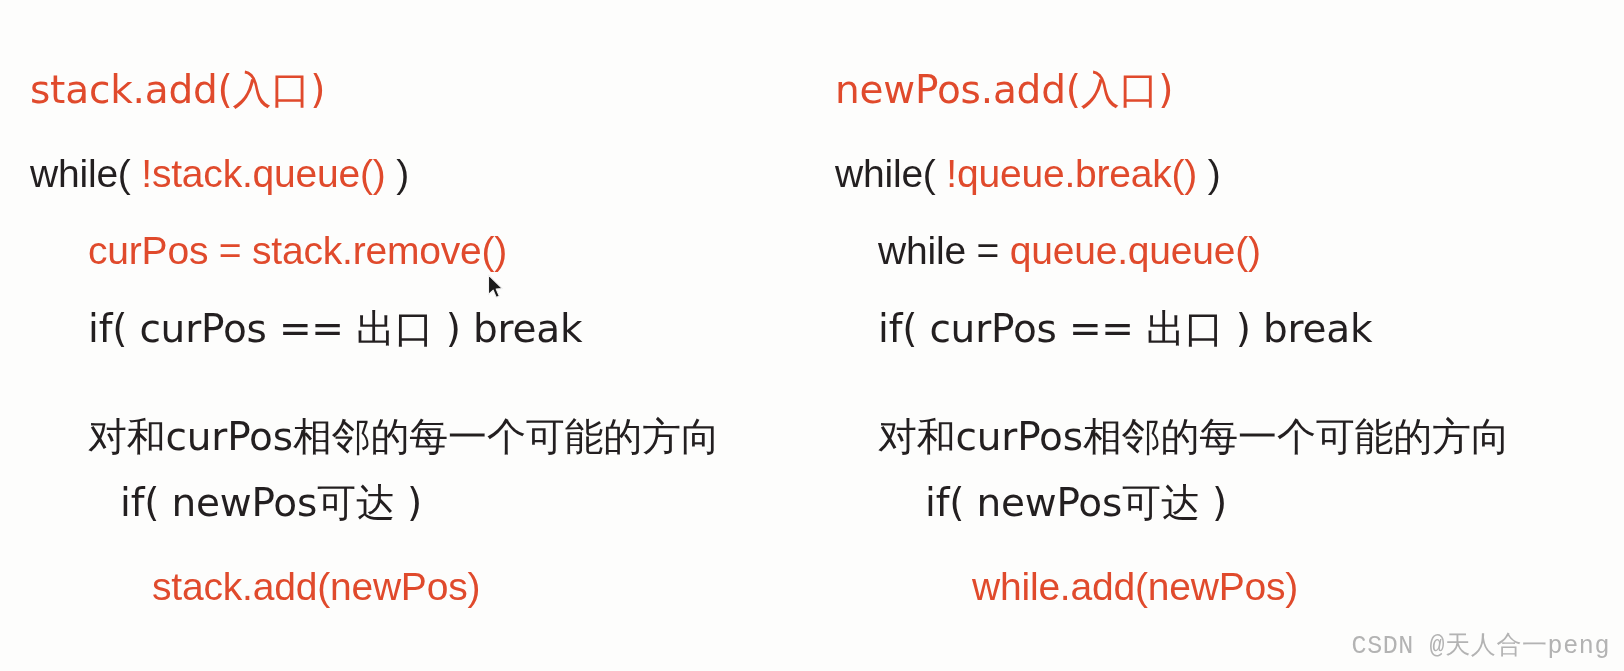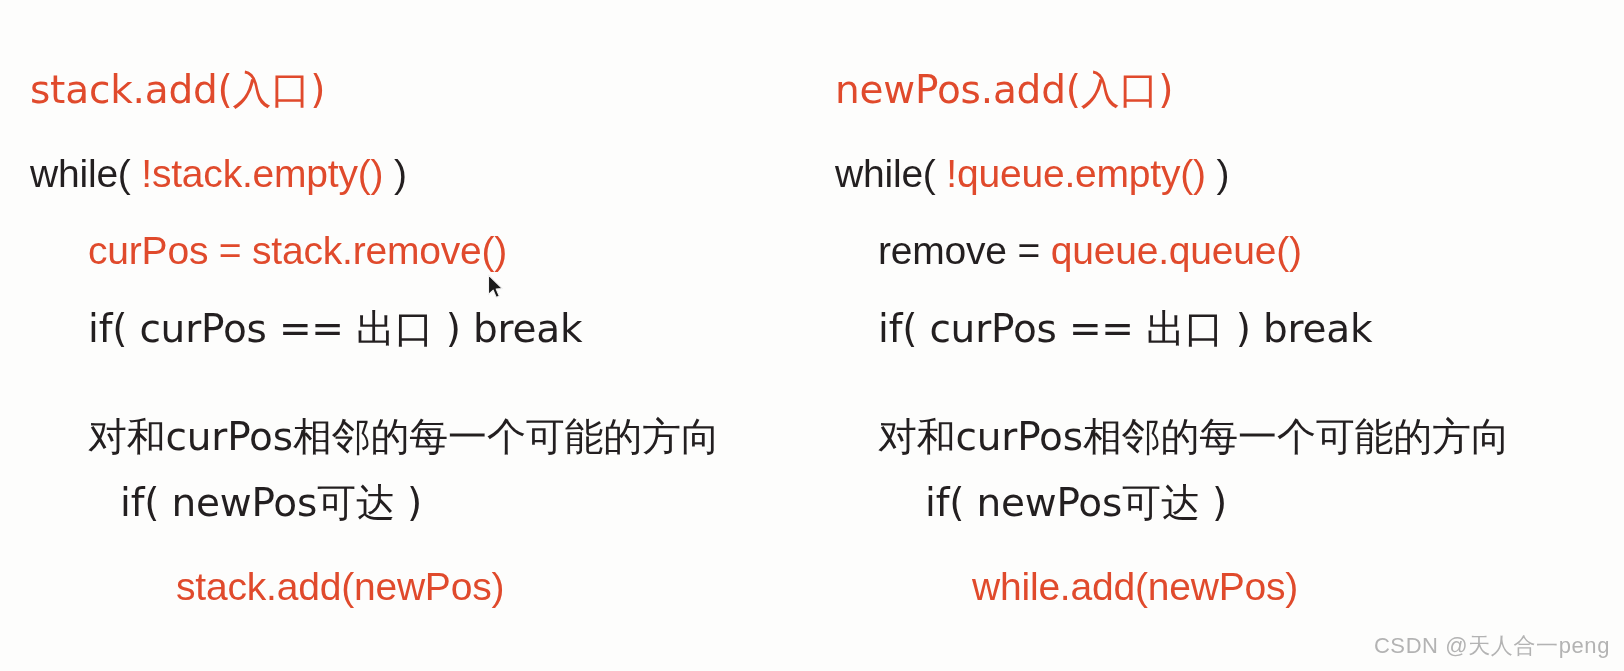--- a/index.html
+++ b/index.html
@@ -45,21 +45,21 @@
   .ln3 { top: 231px; }
   .ln4 { top: 309px; }
   .ln5 { top: 397px; margin-top: 20px; }
   .ln6 { top: 483px; }
   .ln7 { top: 567px; }
 
   
   .left  .i0 { left: 30px;  }
   .left  .i1 { left: 88px;  }
   .left  .i2 { left: 120px; }
-  .left  .i3 { left: 176px; text-align: center; }
+  .left  .i3 { left: 152px; text-align: center; }
 
   .right .i0 { left: 29px;  }
   .right .i1 { left: 72px;  }
   .right .i2 { left: 119px; }
   .right .i3 { left: 166px; }
 
   .kw   { color: #231f20; text-align: right; }
   .red  { color: #e04a2c; }
 
   .cjk {
@@ -74,40 +74,40 @@
     width: 18px;
     height: 26px;
     pointer-events: none;
   }
 
   
   .watermark {
     position: absolute;
     right: 14px;
     bottom: 10px;
-    font-size: 22px;
+    font-size: 25px;
     color: #b3b3b3;
     letter-spacing: 0.6px;
     white-space: nowrap;
-    font-family: Liberation Sans, sans-serif;
+    font-family: Liberation Mono, monospace;
   }
 </style>
 </head>
 <body>
 
 <div class="slide">
 
   <div class="column left">
 
     <div class="code-line ln1 i0">
       <span class="red cjk">stack.add(入口)</span>
     </div>
 
     <div class="code-line ln2 i0">
-      <span class="kw">while( </span><span class="red">!stack.empty()</span><span class="kw"> )</span>
+      <span class="kw">while( </span><span class="red">!stack.queue()</span><span class="kw"> )</span>
     </div>
 
     <div class="code-line ln3 i1">
       <span class="red">curPos = stack.remove()</span>
     </div>
 
     <div class="code-line ln4 i1 cjk">
       <span class="kw">if( curPos == 出口 ) break</span>
     </div>
 
@@ -125,25 +125,25 @@
 
   </div>
 
   <div class="column right">
 
     <div class="code-line ln1 i0">
       <span class="red cjk">newPos.add(入口)</span>
     </div>
 
     <div class="code-line ln2 i0">
-      <span class="kw">while( </span><span class="red">!queue.empty()</span><span class="kw"> )</span>
+      <span class="kw">while( </span><span class="red">!queue.break()</span><span class="kw"> )</span>
     </div>
 
     <div class="code-line ln3 i1">
-      <span class="kw">remove = </span><span class="red">queue.queue()</span>
+      <span class="kw">while = </span><span class="red">queue.queue()</span>
     </div>
 
     <div class="code-line ln4 i1 cjk">
       <span class="kw">if( curPos == 出口 ) break</span>
     </div>
 
     <div class="code-line ln5 i1 cjk">
       <span class="kw">对和curPos相邻的每一个可能的方向</span>
     </div>
 

